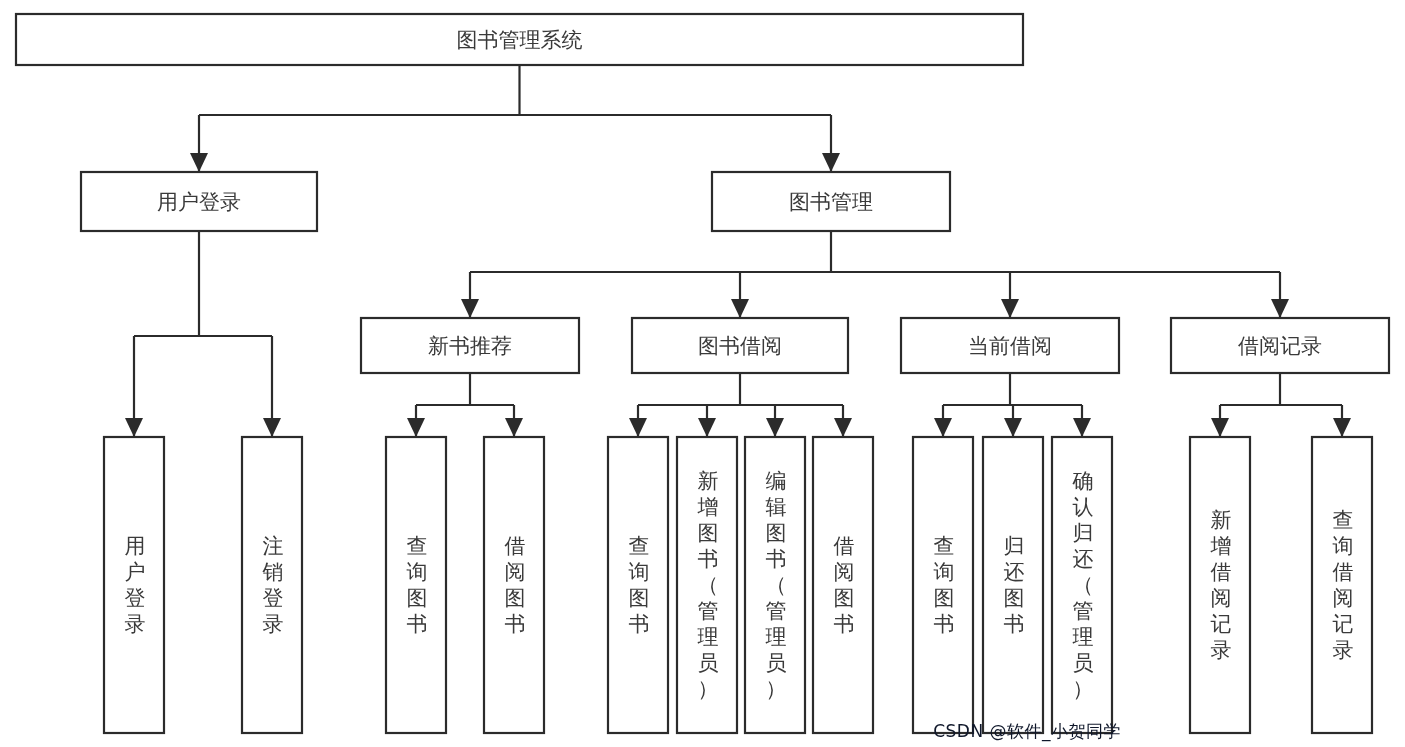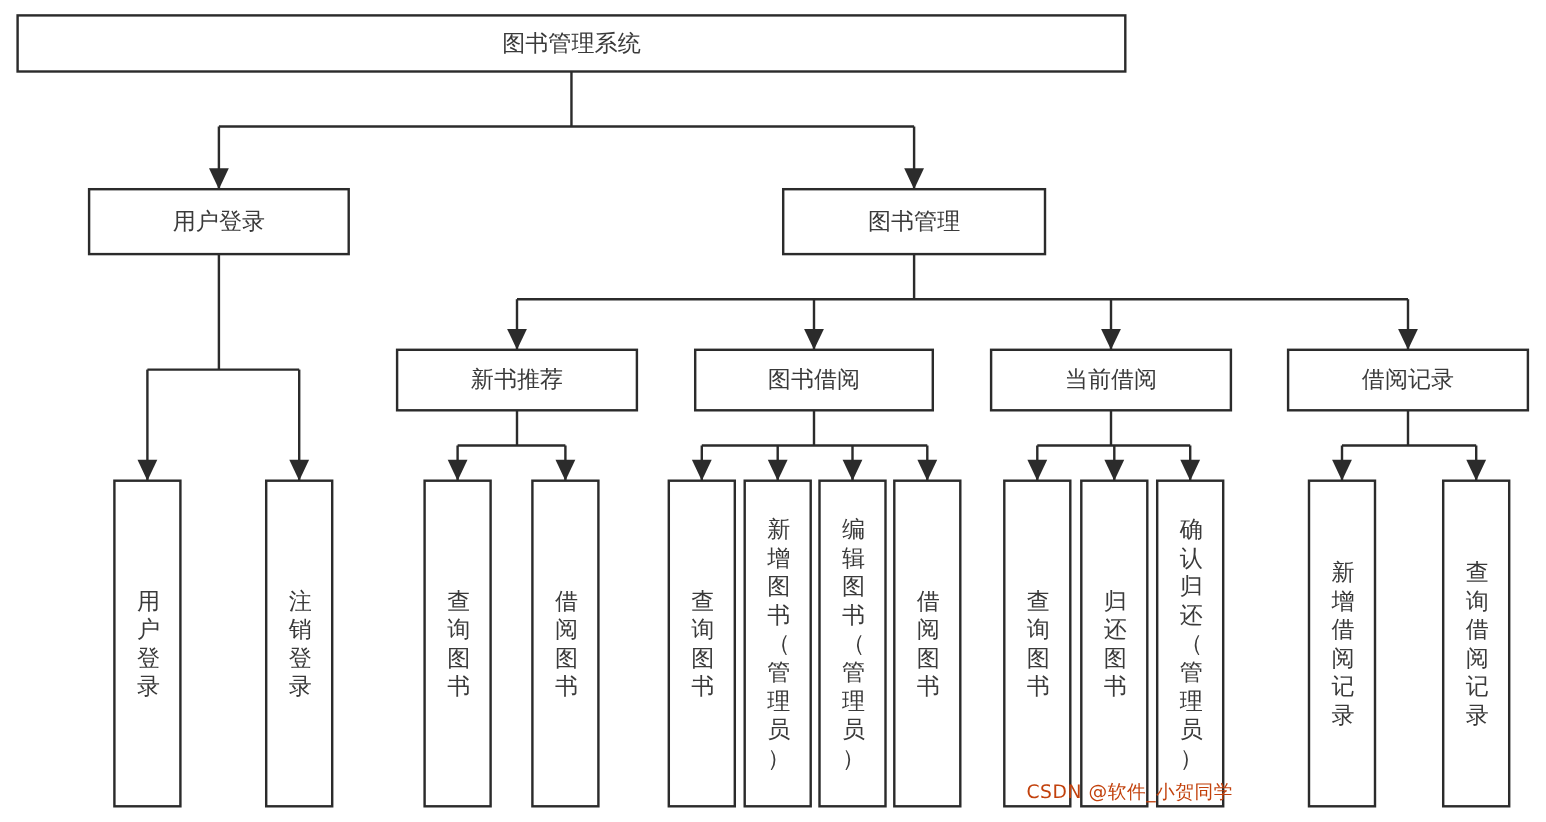--- a/index.html
+++ b/index.html
@@ -52,24 +52,24 @@
     fill: none;
     stroke-linecap: butt;
   }
   .arrow-head {
     fill: #2b2b2b;
     stroke: none;
   }
   .watermark-text {
     position: absolute;
     right: 8px;
-    bottom: 16px;
+    bottom: 4px;
     font-family: "DejaVu Sans", "Liberation Sans", sans-serif;
     font-size: 17px;
-    color: #c2410c;
+    color: #0f172a;
     letter-spacing: 0.5px;
     white-space: nowrap;
     user-select: none;
   }
 </style>
 </head>
 <body>
 
 <div id="diagram-root">
   <svg id="tree-svg" viewBox="0 0 1405 747" xmlns="http://www.w3.org/2000/svg">

